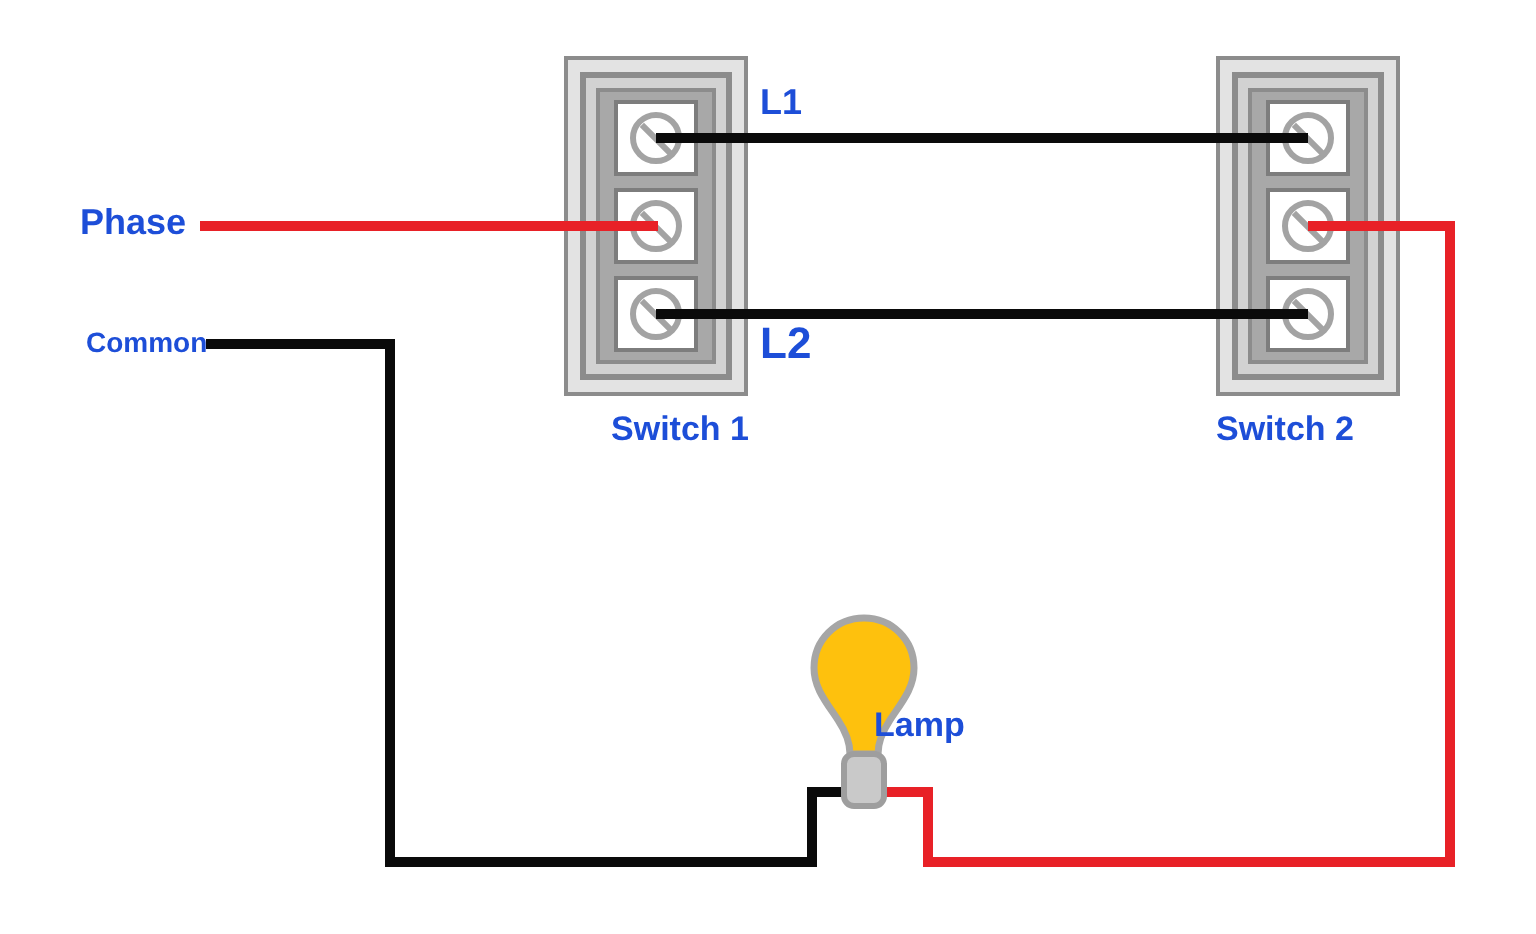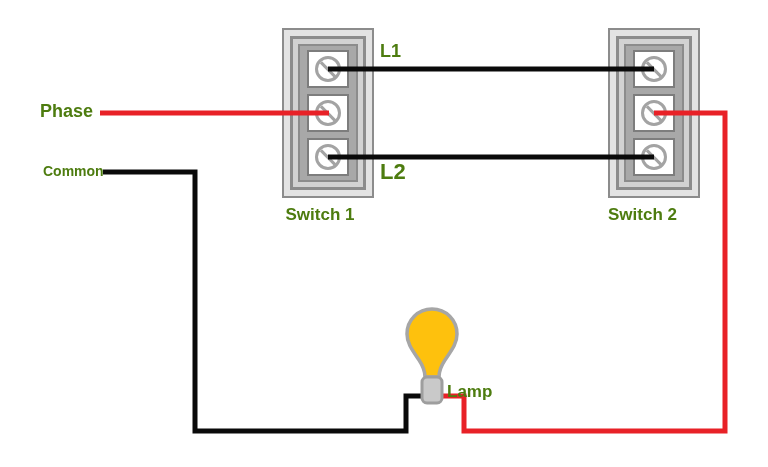--- a/index.html
+++ b/index.html
@@ -2,31 +2,31 @@
 <html><head>
 <meta charset="utf-8">
 <style>
   * { margin:0; padding:0; box-sizing:border-box; }
   html,body { background:#fff; }
   .stage {
     position:relative; width:768px; height:467px; background:#fff;
     font-family:"Liberation Sans", sans-serif; overflow:hidden;
   }
   .label {
-    position:absolute; font-weight:bold; color:#4d7c0f;
+    position:absolute; font-weight:bold; color:#1d4ed8;
     white-space:nowrap; z-index:10; line-height:1.1;
   }
   .lbl-phase   { left:40px;  top:102px; font-size:18px; }
   .lbl-neutral { left:43px;  top:164px; font-size:14px; }
   .lbl-l1      { left:380px; top:42px;  font-size:18px; }
   .lbl-common  { left:376px; top:102px; font-size:18px; }
   .lbl-l2      { left:380px; top:160px; font-size:22px; }
-  .lbl-switch1 { left:274px; top:206px; width:92px; text-align:center; font-size:17px; }
+  .lbl-switch1 { left:294px; top:206px; width:92px; text-align:center; font-size:17px; }
   .lbl-switch2 { left:608px; top:206px; width:92px; text-align:left; font-size:17px; }
-  .lbl-lamp    { left:447px; top:354px; font-size:17px;margin-top:29px; }
+  .lbl-lamp    { left:437px; top:354px; font-size:17px; }
 
   .switch {
     position:absolute; top:28px; width:92px; height:170px;
     background:#e3e3e3; border:2px solid #8c8c8c; padding:6px; z-index:1;
   }
   .switch.s1 { left:282px; }
   .switch.s2 { left:608px; }
   .sw-mid {
     width:100%; height:100%; background:#d2d2d2;
     border:3px solid #8c8c8c; padding:5px;

